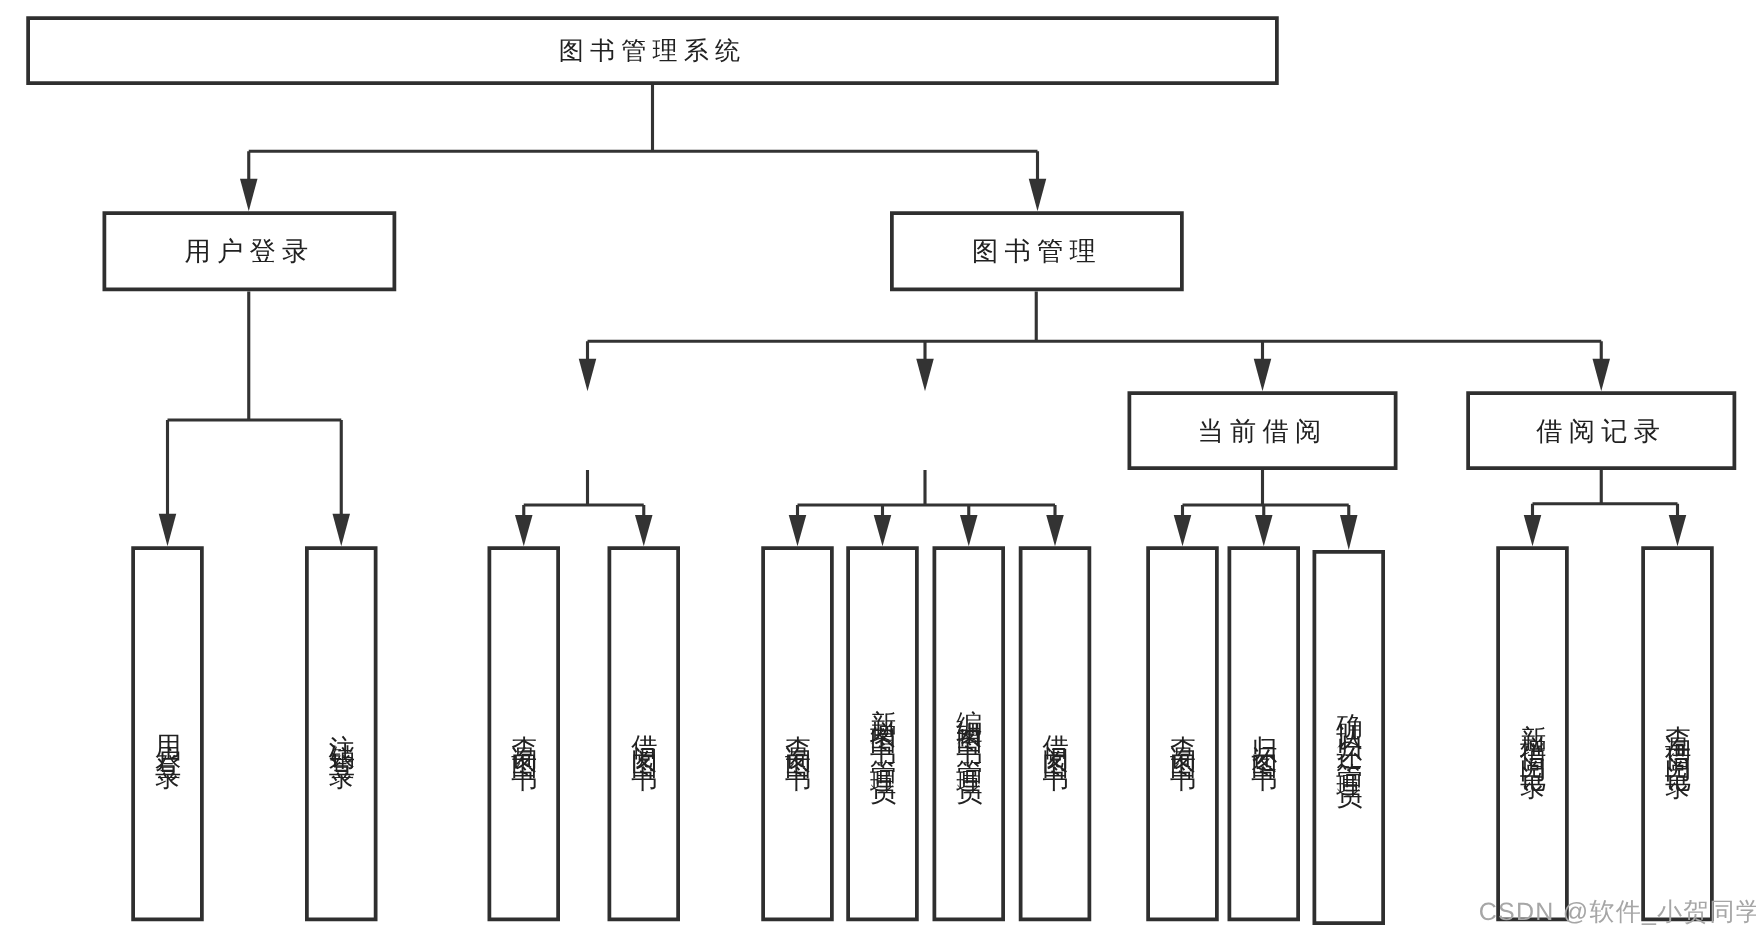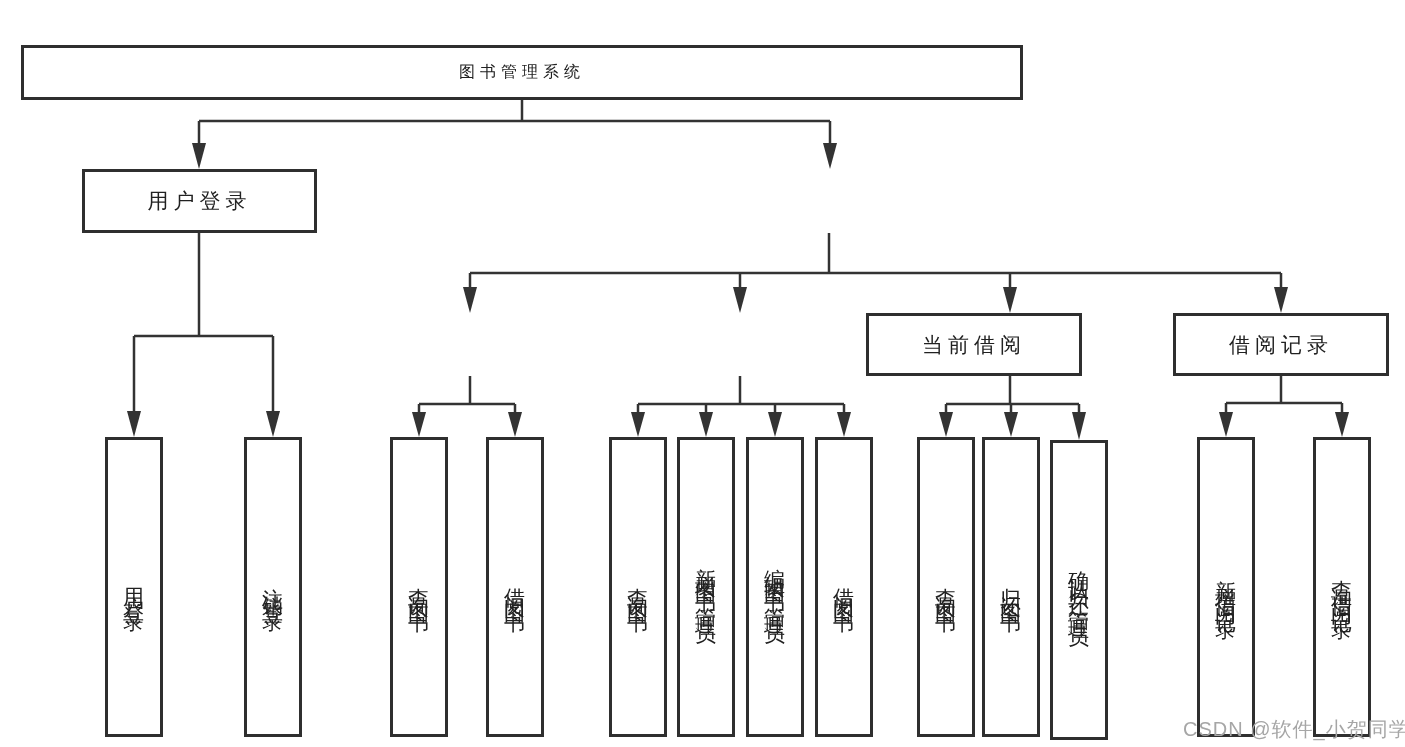--- a/index.html
+++ b/index.html
@@ -30,22 +30,21 @@
     background: #ffffff;
     display: flex;
     align-items: center;
     justify-content: center;
     color: #212121;
     font-size: 21px;
     letter-spacing: 5px;
     white-space: nowrap;
   }
   .hbox.root-box {
-    font-size: 16px;
-    margin-top: 32px;
+    font-size: 20px;
   }
   .vbox {
     position: absolute;
     box-sizing: border-box;
     width: 58px;
     height: 300px;
     border: 3px solid #2f2f2f;
     background: #ffffff;
     display: flex;
     align-items: center;
@@ -153,22 +152,25 @@
     </g>
   </svg>
 
   <div class="hbox root-box" style="left:21px; top:13px; width:1002px; height:55px;">
     <span>图书管理系统</span>
   </div>
 
   <div class="hbox" style="left:82px; top:169px; width:235px; height:64px;">
     <span>用户登录</span>
   </div>
-
-  <div class="hbox" style="left:866px; top:313px; width:216px; height:63px;">
+  <div class="hbox" style="left:712px; top:169px; width:235px; height:64px;">
+    <span>图书管理</span>
+  </div>
+
+  <div class="hbox" style="left:902px; top:313px; width:216px; height:63px;">
     <span>当前借阅</span>
   </div>
   <div class="hbox" style="left:1173px; top:313px; width:216px; height:63px;">
     <span>借阅记录</span>
   </div>
 
   <div class="vbox" style="left:105px; top:437px;">
     <span class="vlabel">用户登录</span>
   </div>
   <div class="vbox" style="left:244px; top:437px;">

